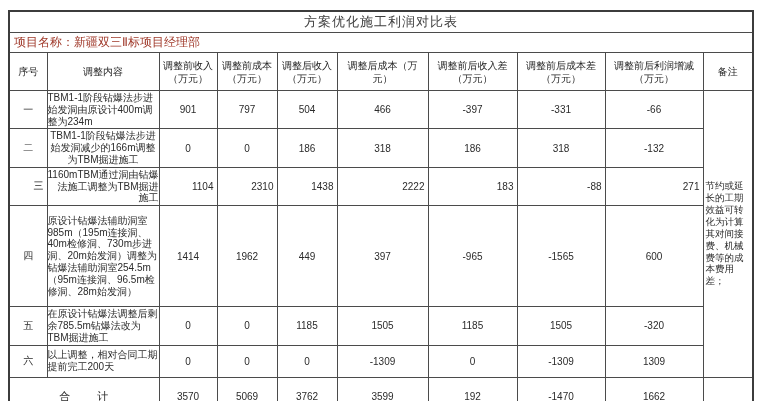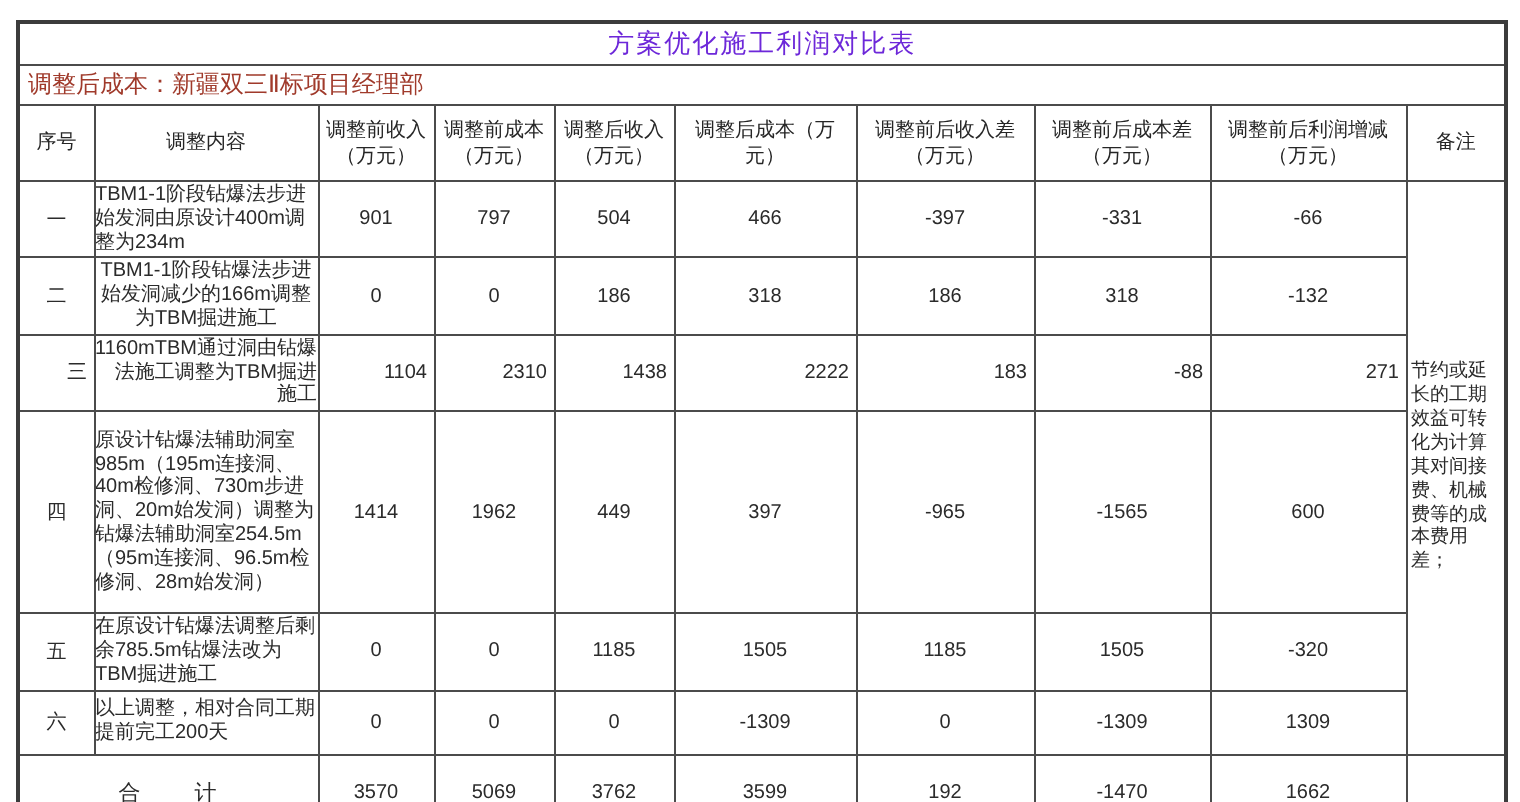--- a/index.html
+++ b/index.html
@@ -1,21 +1,21 @@
 <!DOCTYPE html>
 <html><head>
 <meta charset="utf-8">
 <style>
   html,body{margin:0;padding:0;background:#ffffff;}
   body{width:760px;height:401px;position:relative;font-family:"Liberation Sans",sans-serif;}
   .sheet{position:absolute;left:8px;top:10px;}
   table{border-collapse:collapse;table-layout:fixed;width:744px;}
   td{border:1px solid #4b4b4b;color:#2b2b2b;padding:1px 3px;overflow:hidden;box-sizing:border-box;}
   table{border:2px solid #3c3c3c;}
-  .title-cell{height:20px;text-align:center;font-family:"Liberation Serif",serif;font-size:13px;color:#6d28d9;letter-spacing:1px;}
+  .title-cell{height:20px;text-align:center;font-family:"Liberation Serif",serif;font-size:13px;color:#404040;letter-spacing:1px;}
   .project-cell{height:17px;text-align:left;font-family:"Liberation Serif",serif;font-size:12px;color:#a03a2b;padding-left:4px;}
   .hdr{height:38px;text-align:center;vertical-align:middle;font-size:10px;line-height:1.3;color:#262626;}
   .no{ text-align:center;vertical-align:middle;font-size:10px;}
   .content{text-align:left;vertical-align:middle;font-size:10px;line-height:1.18;padding:1px 0;}
   .num{text-align:center;vertical-align:middle;font-size:10px;}
   .remark-cell{text-align:left;vertical-align:middle;font-size:9.5px;line-height:1.25;padding:1px 2px;}
   .total-label{text-align:center;vertical-align:middle;font-size:11px;letter-spacing:8px;padding-left:10px;}
   .h-r1 td{height:31px;}
   .h-r2 td{height:31px;text-align:center;}
   .h-r3 td{height:32px;text-align:right;}
@@ -39,21 +39,21 @@
         <col style="width:89px">
         <col style="width:88px">
     <col style="width:98px">
         <col style="width:50px">
   </colgroup>
   <tbody>
         <tr>
     <td class="title-cell" colspan="10">方案优化施工利润对比表</td>
   </tr>
   <tr>
-    <td class="project-cell" colspan="10"><span>调整后成本：</span><span>新疆双三Ⅱ标项目经理部</span></td>
+    <td class="project-cell" colspan="10"><span>项目名称：</span><span>新疆双三Ⅱ标项目经理部</span></td>
   </tr>
   <tr>
     <td class="hdr">序号</td>
     <td class="hdr">调整内容</td>
     <td class="hdr">调整前收入（万元）</td>
     <td class="hdr">调整前成本（万元）</td>
     <td class="hdr">调整后收入（万元）</td>
     <td class="hdr">调整后成本（万元）</td>
     <td class="hdr">调整前后收入差（万元）</td>
     <td class="hdr">调整前后成本差（万元）</td>

